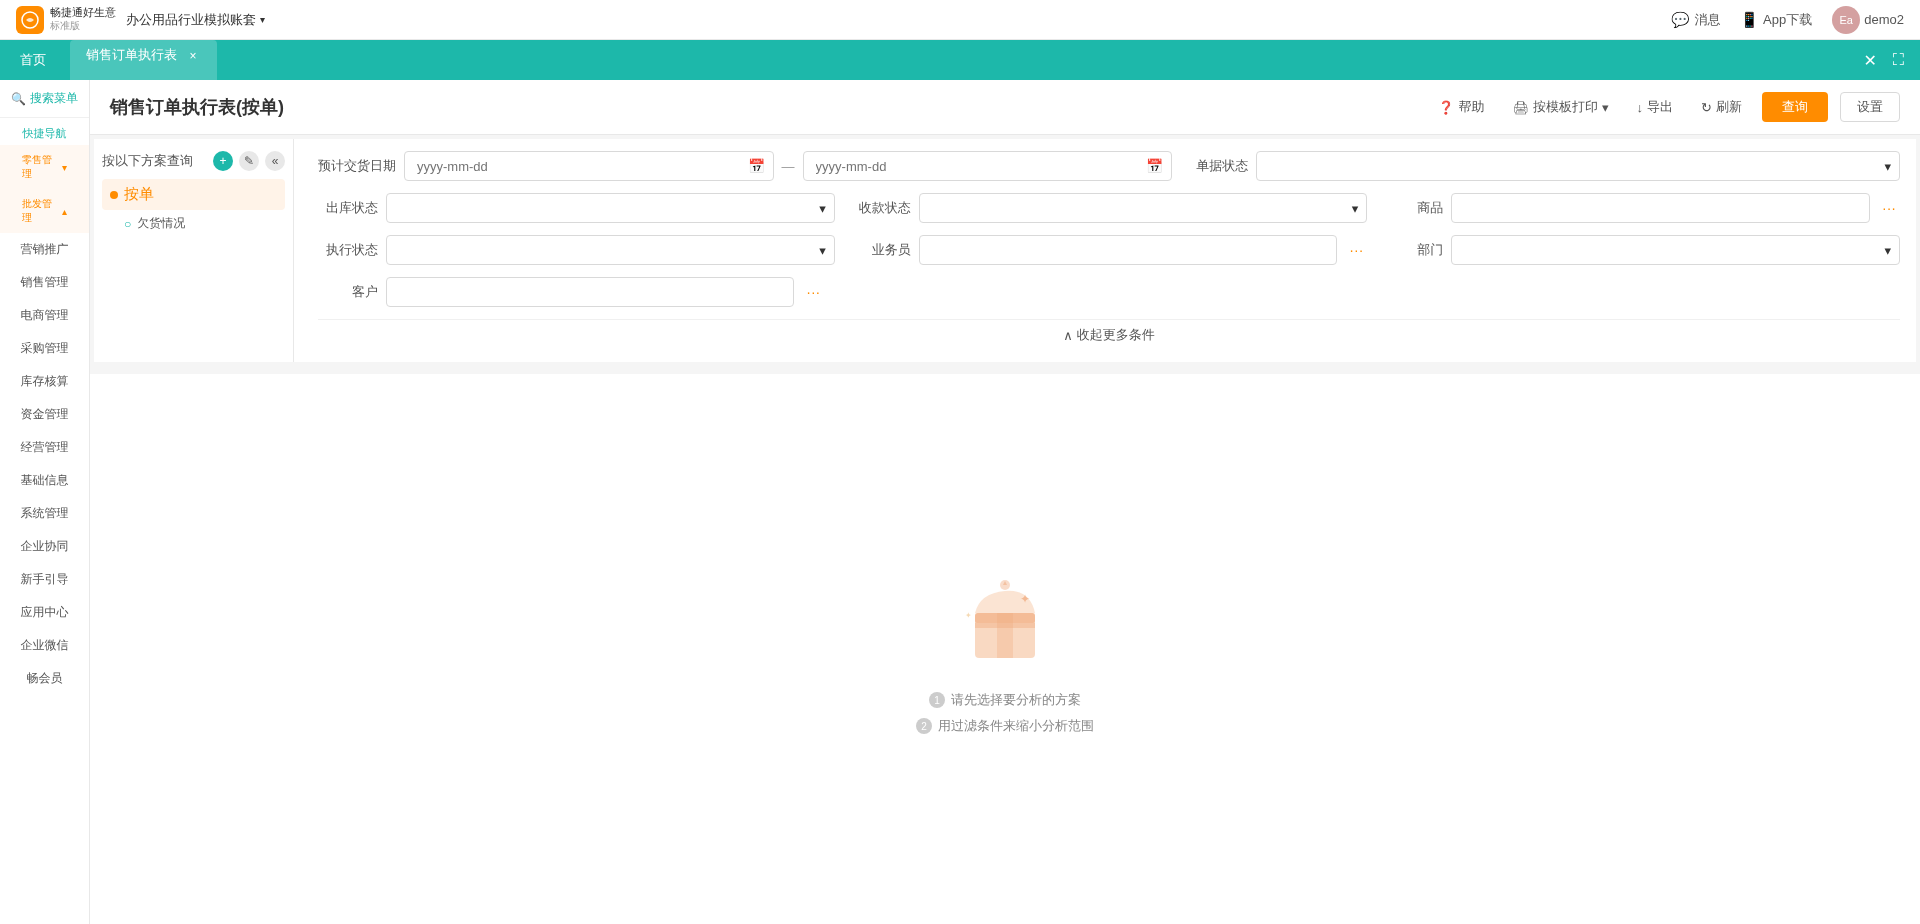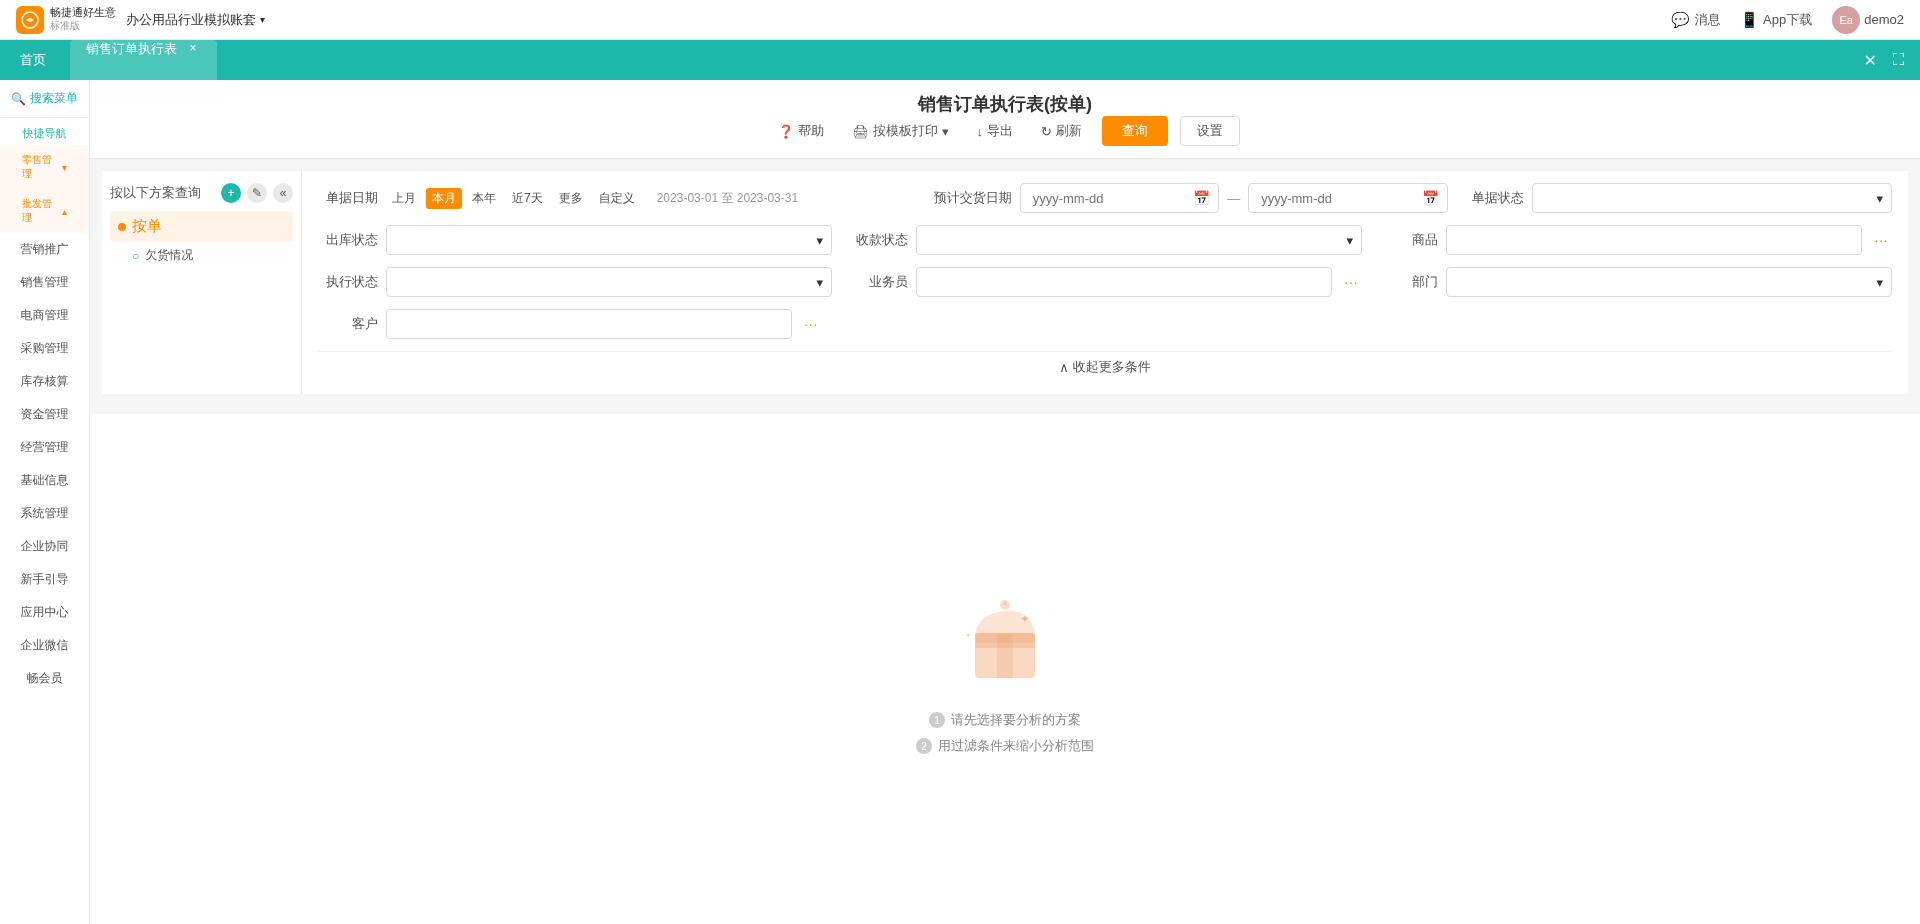--- a/index.html
+++ b/index.html
@@ -62,22 +62,22 @@
     }
     .tab-home {
       height: 40px;
       padding: 0 20px;
       display: flex; align-items: center;
       color: #fff; font-size: 13px; cursor: pointer;
       background: #1db8aa;
     }
     .tab-active {
       height: 40px;
-      padding: 0 16px;
-      display: flex; align-items: flex-start; gap: 8px;
+      padding: 16px 16px;
+      display: flex; align-items: flex-end; gap: 8px;
       color: #fff; font-size: 13px; cursor: pointer;
       background: rgba(255,255,255,0.2);
       border-radius: 4px 4px 0 0;
       margin-left: 4px;
     }
     .tab-close {
       color: #fff; font-size: 12px; cursor: pointer;
       width: 16px; height: 16px; display: flex; align-items: center; justify-content: center;
       border-radius: 3px;
     }
@@ -147,21 +147,20 @@
     }
 
     
     .page-header {
       background: #fff;
       padding: 12px 20px;
       display: flex;
       align-items: center;
       justify-content: space-between;
       border-bottom: 1px solid #e8e8e8;
-      flex-direction: column;
     }
     .page-title {
       font-size: 18px;
       font-weight: bold;
       color: #333;
     }
     .page-header-actions {
       display: flex; align-items: center; gap: 12px;
     }
     .header-btn {
@@ -185,22 +184,23 @@
       padding: 5px 16px;
       border-radius: 4px;
       font-size: 13px;
       cursor: pointer;
     }
 
     
     .filter-section {
       background: #fff;
       padding: 0;
-      margin: 12px;
-      display: flex;
+      margin: 4px;
+      display: flex;
+      gap: 8px;
     }
     .filter-left-panel {
       width: 200px;
       min-width: 200px;
       border-right: 1px solid #e8e8e8;
       padding: 12px 8px;
     }
     .filter-left-header {
       display: flex; align-items: center; justify-content: space-between;
       margin-bottom: 8px;
@@ -534,32 +534,20 @@
         <div class="filter-plan-sub">
           <span class="filter-plan-sub-icon">○</span>
           <span>欠货情况</span>
         </div>
       </div>
 
       <div class="filter-right-panel">
 
         <div class="filter-row">
 
-          <div class="filter-field" style="flex:1.4;">
-            <span class="filter-label">单据日期</span>
-            <div class="date-tabs">
-              <span class="date-tab">上月</span>
-              <span class="date-tab active">本月</span>
-              <span class="date-tab">本年</span>
-              <span class="date-tab">近7天</span>
-              <span class="date-tab">更多</span>
-              <span class="date-tab">自定义</span>
-            </div>
-            <span class="date-range-text">2023-03-01 至 2023-03-31</span>
-          </div>
 
           <div class="filter-field" style="flex:1.2;">
             <span class="filter-label">预计交货日期</span>
             <div class="date-input-wrap">
               <input class="date-input" placeholder="yyyy-mm-dd" style="">
               <span class="date-icon">📅</span>
             </div>
             <span class="date-separator">—</span>
             <div class="date-input-wrap">
               <input class="date-input" placeholder="yyyy-mm-dd" style="">

